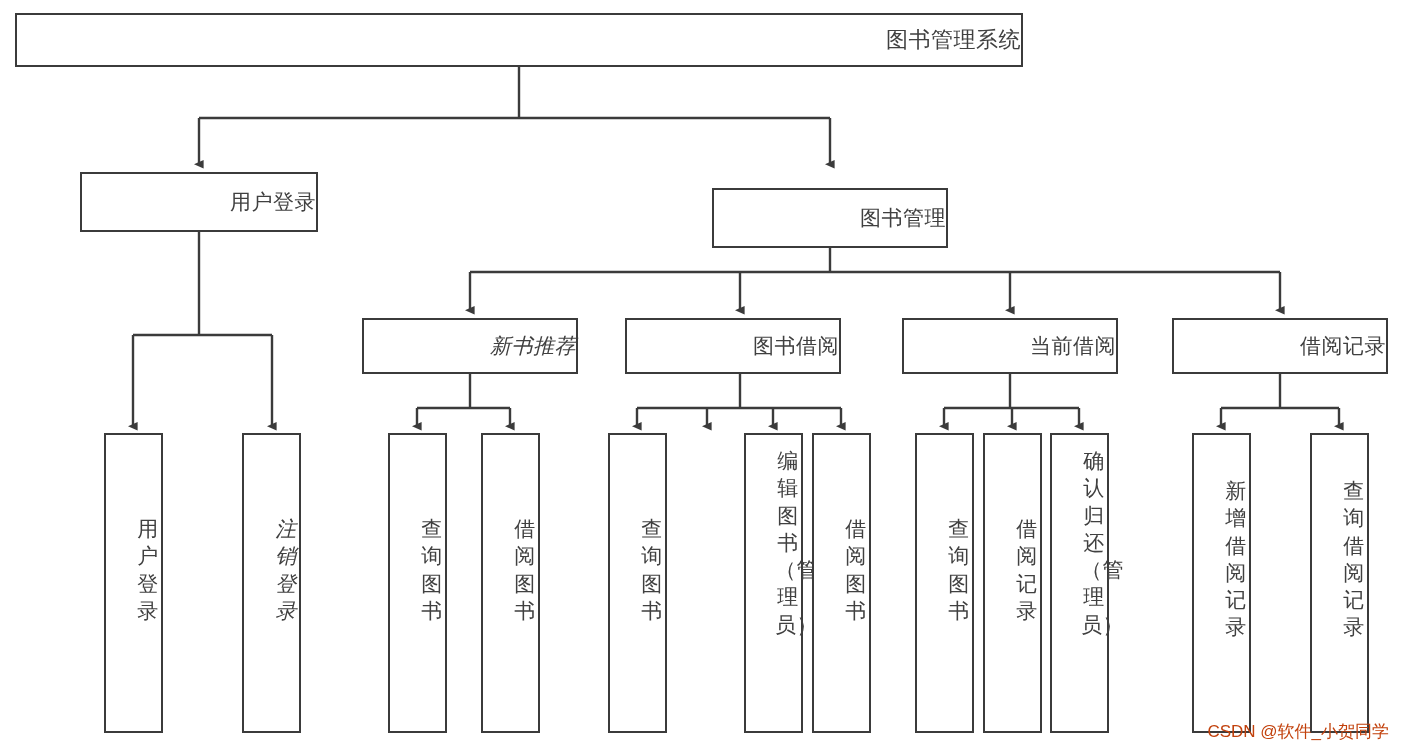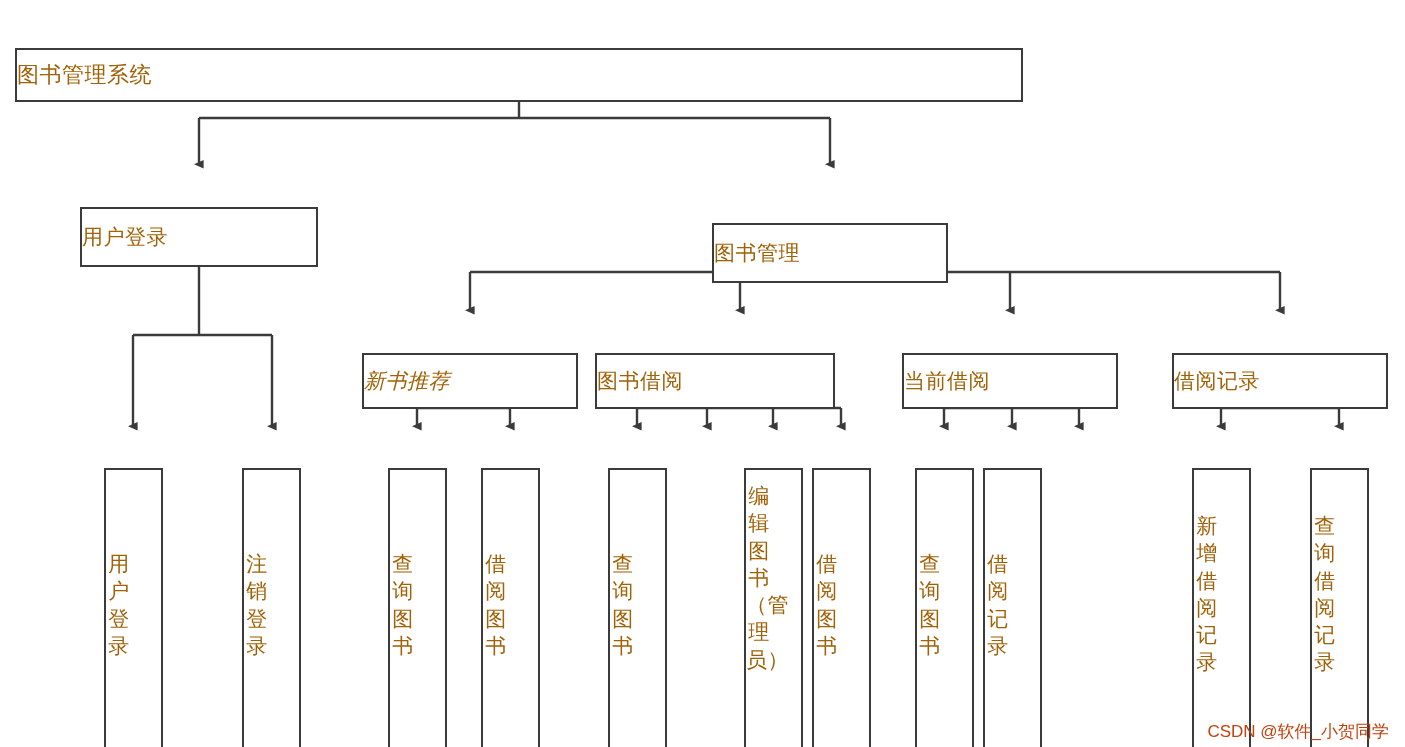--- a/index.html
+++ b/index.html
@@ -25,24 +25,23 @@
     height: 747px;
     pointer-events: none;
   }
   .node {
     position: absolute;
     box-sizing: border-box;
     background: #ffffff;
     border: 2px solid #3b3b3b;
     display: flex;
     align-items: center;
-    justify-content: flex-start;
-    color: #a16207;
+    justify-content: flex-end;
+    color: #404040;
     z-index: 3;
-    margin-top: 35px;
   }
   .node .lbl {
     text-align: center;
     line-height: 1.12;
     letter-spacing: 0.5px;
   }
   
   .node.h .lbl {
     font-size: 21px;
     white-space: nowrap;
@@ -138,34 +137,34 @@
   <div class="node h" style="left:80px; top:172px; width:238px; height:60px;">
     <span class="lbl">用户登录</span>
   </div>
   <div class="node h" style="left:712px; top:188px; width:236px; height:60px;">
     <span class="lbl">图书管理</span>
   </div>
 
   <div class="node h" style="left:362px; top:318px; width:216px; height:56px;font-style:italic;">
     <span class="lbl">新书推荐</span>
   </div>
-  <div class="node h" style="left:595px; top:318px; width:240px; height:56px;">
+  <div class="node h" style="left:625px; top:318px; width:216px; height:56px;">
     <span class="lbl">图书借阅</span>
   </div>
   <div class="node h" style="left:902px; top:318px; width:216px; height:56px;">
     <span class="lbl">当前借阅</span>
   </div>
   <div class="node h" style="left:1172px; top:318px; width:216px; height:56px;">
     <span class="lbl">借阅记录</span>
   </div>
 
   <div class="node v" style="left:104px; top:433px; width:59px; height:300px; padding-top:80px;">
     <span class="lbl">用户登录</span>
   </div>
-  <div class="node v" style="left:242px; top:433px; width:59px; height:300px; padding-top:80px;">
+  <div class="node v" style="left:242px; top:433px; width:59px; height:300px; padding-top:80px;font-style:italic;">
     <span class="lbl">注销登录</span>
   </div>
 
   <div class="node v" style="left:388px; top:433px; width:59px; height:300px; padding-top:80px;">
     <span class="lbl">查询图书</span>
   </div>
   <div class="node v" style="left:481px; top:433px; width:59px; height:300px; padding-top:80px;">
     <span class="lbl">借阅图书</span>
   </div>
 
@@ -178,20 +177,23 @@
   <div class="node v" style="left:812px; top:433px; width:59px; height:300px; padding-top:80px;">
     <span class="lbl">借阅图书</span>
   </div>
 
   <div class="node v" style="left:915px; top:433px; width:59px; height:300px; padding-top:80px;">
     <span class="lbl">查询图书</span>
   </div>
   <div class="node v" style="left:983px; top:433px; width:59px; height:300px; padding-top:80px;">
     <span class="lbl">借阅记录</span>
   </div>
+  <div class="node v" style="left:1050px; top:433px; width:59px; height:300px; padding-top:12px;">
+    <span class="lbl">确认归还（管理员）</span>
+  </div>
 
   <div class="node v" style="left:1192px; top:433px; width:59px; height:300px; padding-top:42px;">
     <span class="lbl">新增借阅记录</span>
   </div>
   <div class="node v" style="left:1310px; top:433px; width:59px; height:300px; padding-top:42px;">
     <span class="lbl">查询借阅记录</span>
   </div>
 
   <div class="watermark">CSDN @软件_小贺同学</div>
 

